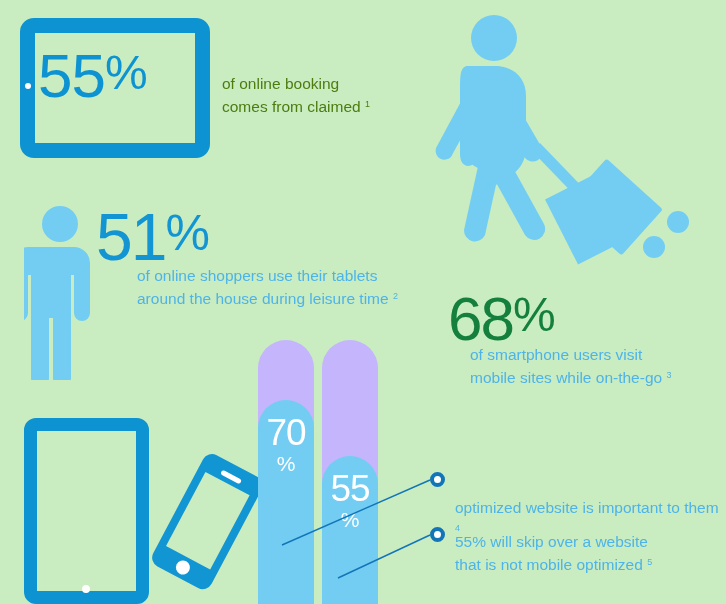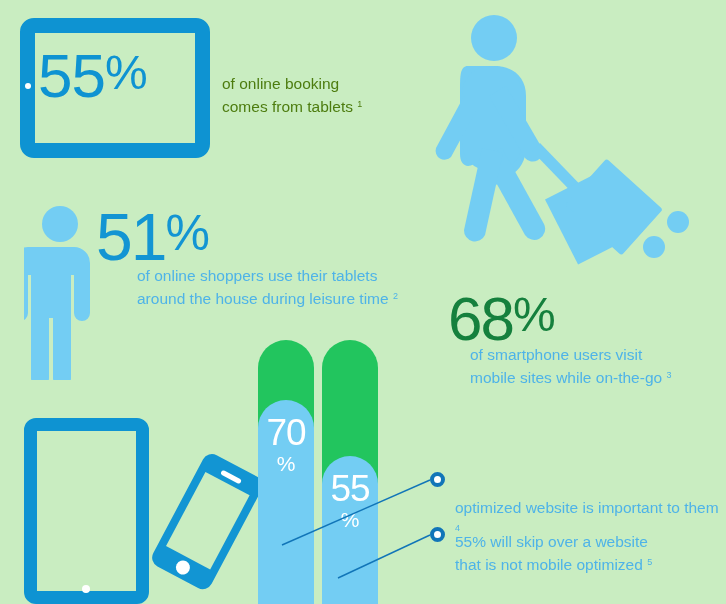--- a/index.html
+++ b/index.html
@@ -122,21 +122,21 @@
     left: 82px; top: 585px;
     width: 8px; height: 8px;
     border-radius: 50%;
     background: #ffffff;
   }
   #phone-tilted { left: 150px; top: 448px; width: 110px; height: 156px; }
 
   
   .bar-outer {
     border-radius: 30px 30px 0 0;
-    background: #22c55e;
+    background: #c4b5fd;
     overflow: hidden;
   }
   .bar-fill {
     position: absolute;
     left: 0; right: 0; bottom: 0;
     background: #73cdf3;
     border-radius: 30px 30px 0 0;
     text-align: center;
     color: #ffffff;
   }
@@ -185,21 +185,21 @@
 
 <div id="infographic">
 
   <div class="abs" id="tablet-landscape"></div>
   <div class="abs" id="tablet-landscape-home"></div>
   <div class="abs" id="stat1-number">
     <span>55</span><span class="pct">%</span>
   </div>
   <div class="abs" id="stat1-text">
     <span>of online booking</span><br>
-    <span>comes from tablets</span>
+    <span>comes from claimed</span>
     <span class="sup">1</span>
   </div>
 
   <svg class="abs" id="person-standing" viewBox="0 0 72 175">
     <circle cx="36" cy="19" r="18" fill="#73cdf3"></circle>
     <path d="M36 42 h14 a16 16 0 0 1 16 16 v50 a8 8 0 0 1 -16 0 V70 h-3 v103 a9 9 0 0 1 -18 0 v-60 h-4 v60 a9 9 0 0 1 -18 0 V70 h-3 v38 a8 8 0 0 1 -16 0 V58 a16 16 0 0 1 16 -16 z" fill="#73cdf3"></path>
   </svg>
 
   <div class="abs" id="stat2-number">
     <span>51</span><span class="pct">%</span>

